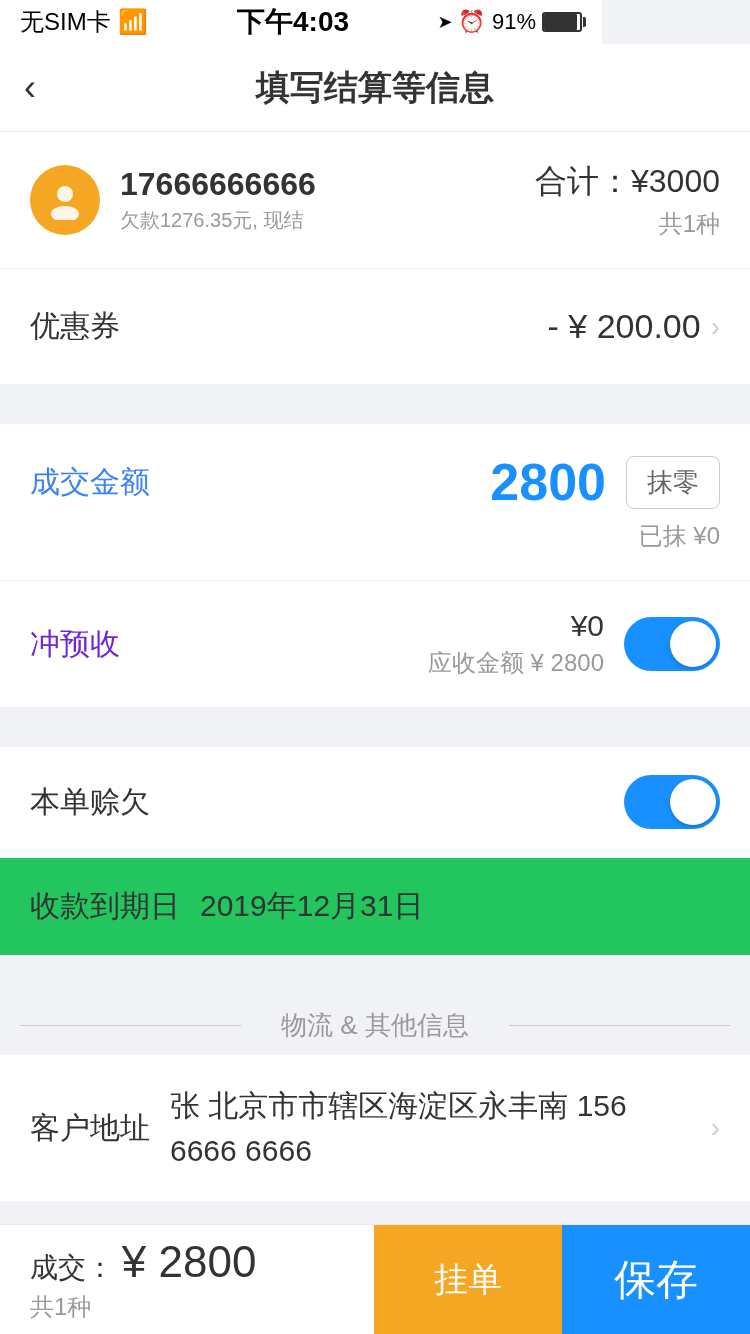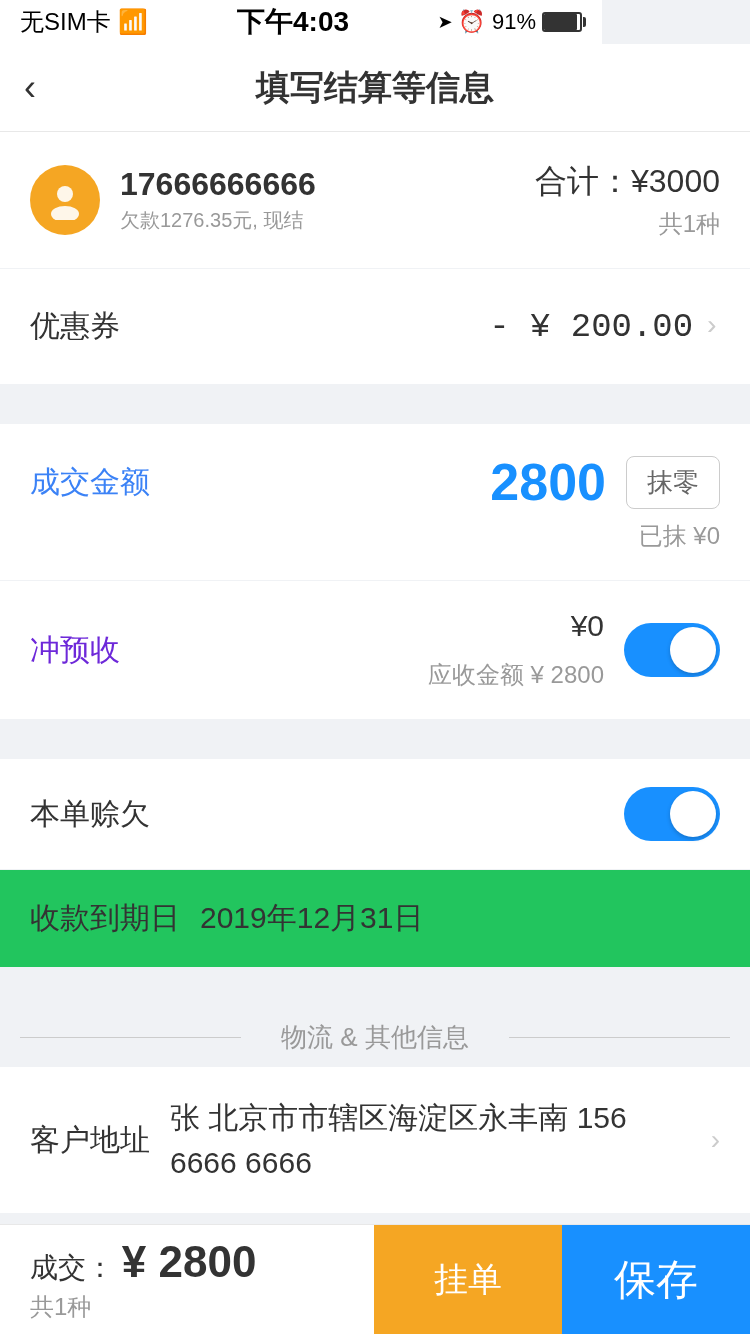--- a/index.html
+++ b/index.html
@@ -133,21 +133,20 @@
       border-top: 1px solid #f0f2f5;
     }
     .coupon-label {
       font-size: 30px;
       color: #333;
     }
     .coupon-right {
       display: flex;
       align-items: center;
       gap: 10px;
-      font-family: Liberation Mono, monospace;
     }
     .coupon-discount {
       font-size: 34px;
       color: #333;
       font-weight: 500;
     }
     .coupon-detail {
       font-size: 22px;
       color: #999;
       margin-top: 4px;
@@ -229,21 +228,21 @@
       text-align: right;
     }
     .prepay-value {
       font-size: 30px;
       color: #333;
       font-weight: 500;
     }
     .prepay-sub {
       font-size: 24px;
       color: #999;
-      margin-top: 16px;
+      margin-top: 4px;
     }
 
     
     .toggle {
       width: 96px;
       height: 54px;
       border-radius: 27px;
       position: relative;
       cursor: pointer;
     }
@@ -353,21 +352,21 @@
     .bottom-info {
       flex: 1;
       padding: 0 30px;
     }
     .bottom-deal {
       font-size: 28px;
       color: #333;
     }
     .bottom-amount {
       font-size: 44px;
-      font-weight: 700;
+      font-weight: 400;
       color: #333;
       display: inline;
     }
     .bottom-count {
       font-size: 24px;
       color: #999;
       margin-top: 4px;
     }
     .btn-hang {
       width: 188px;

